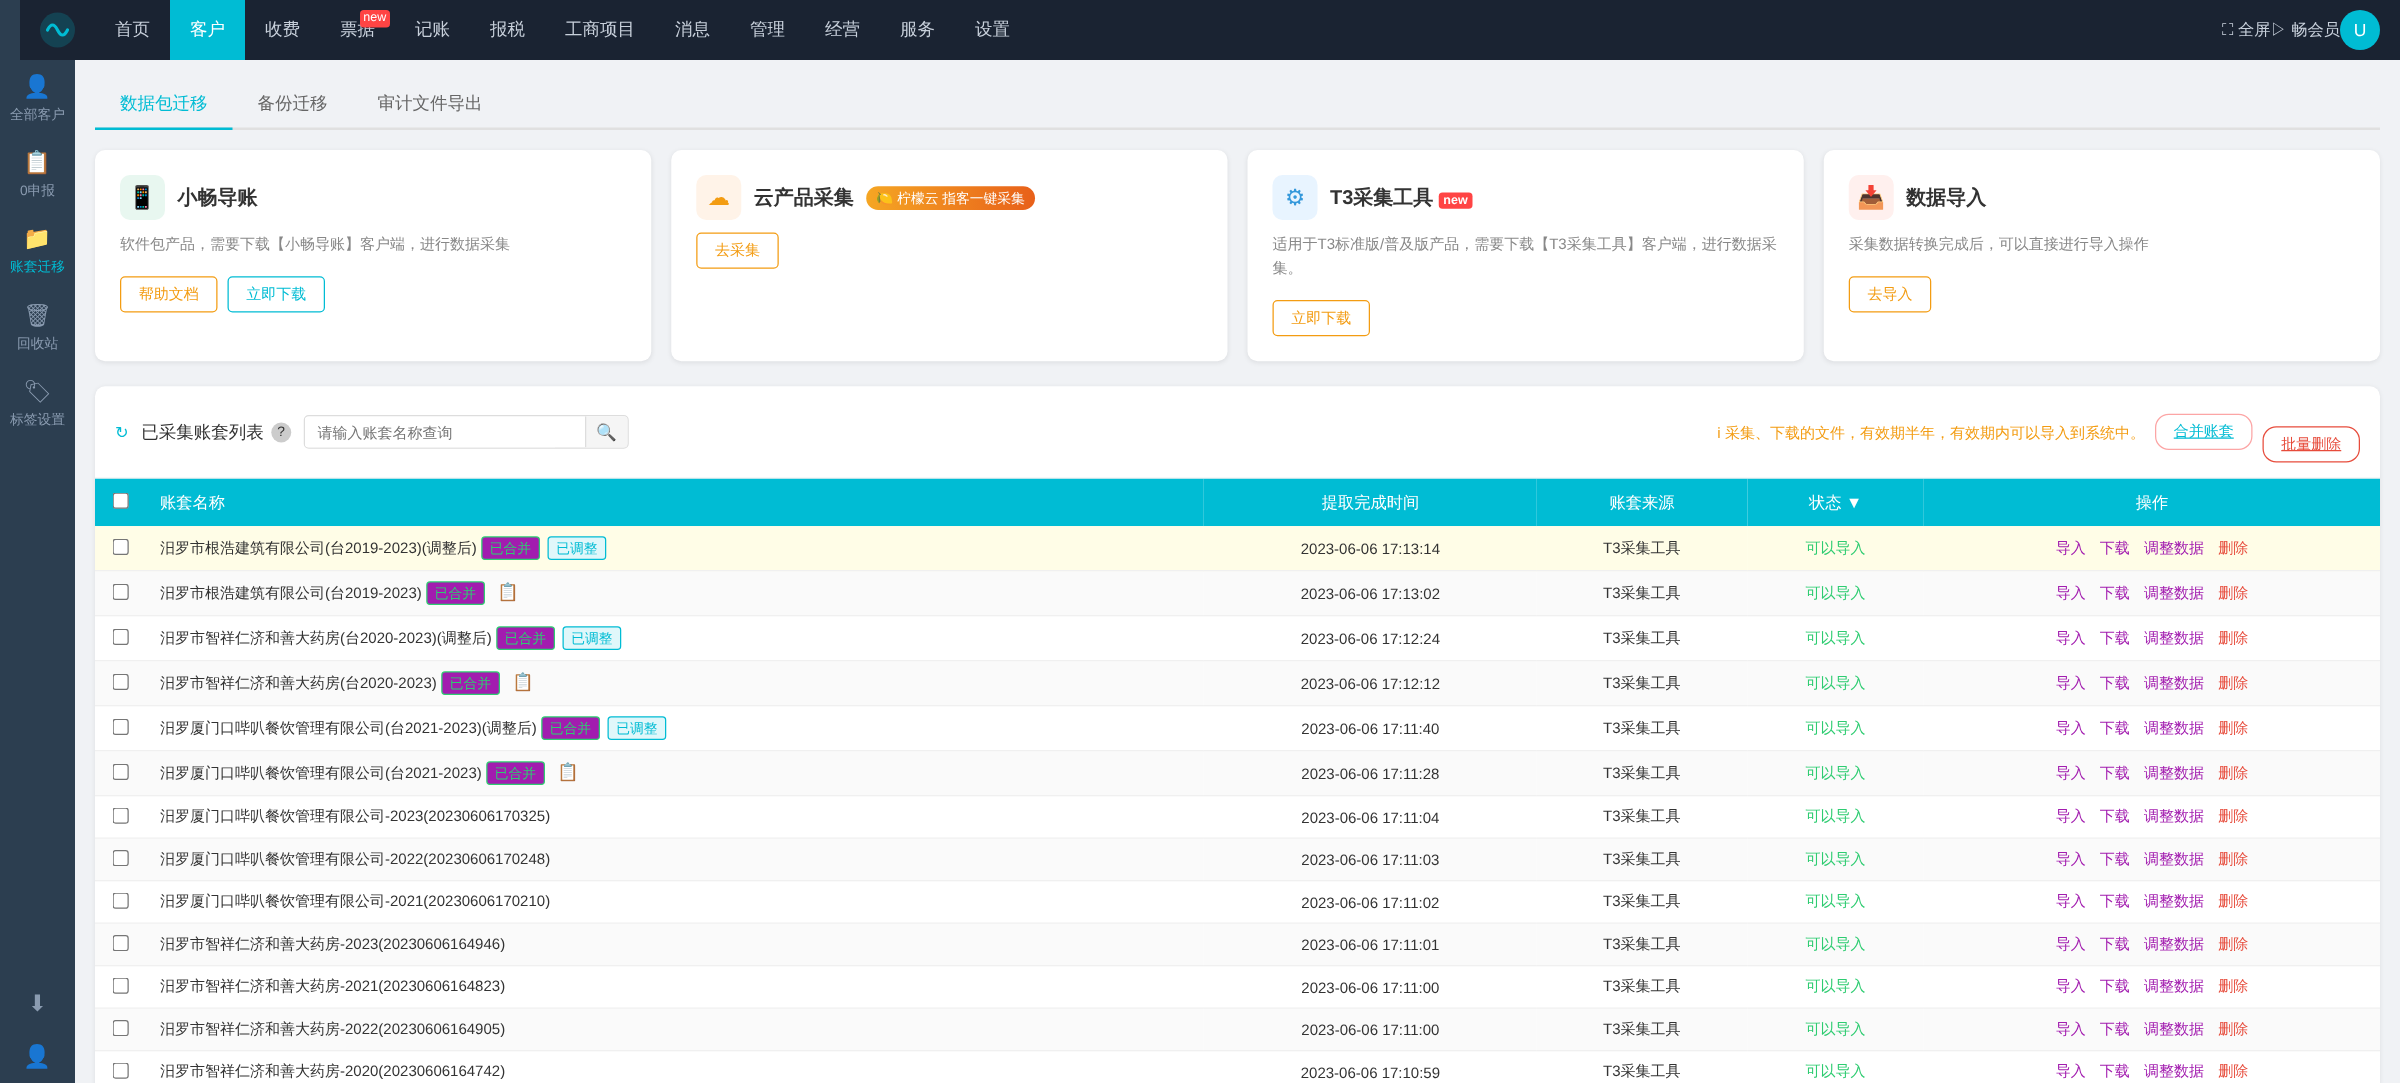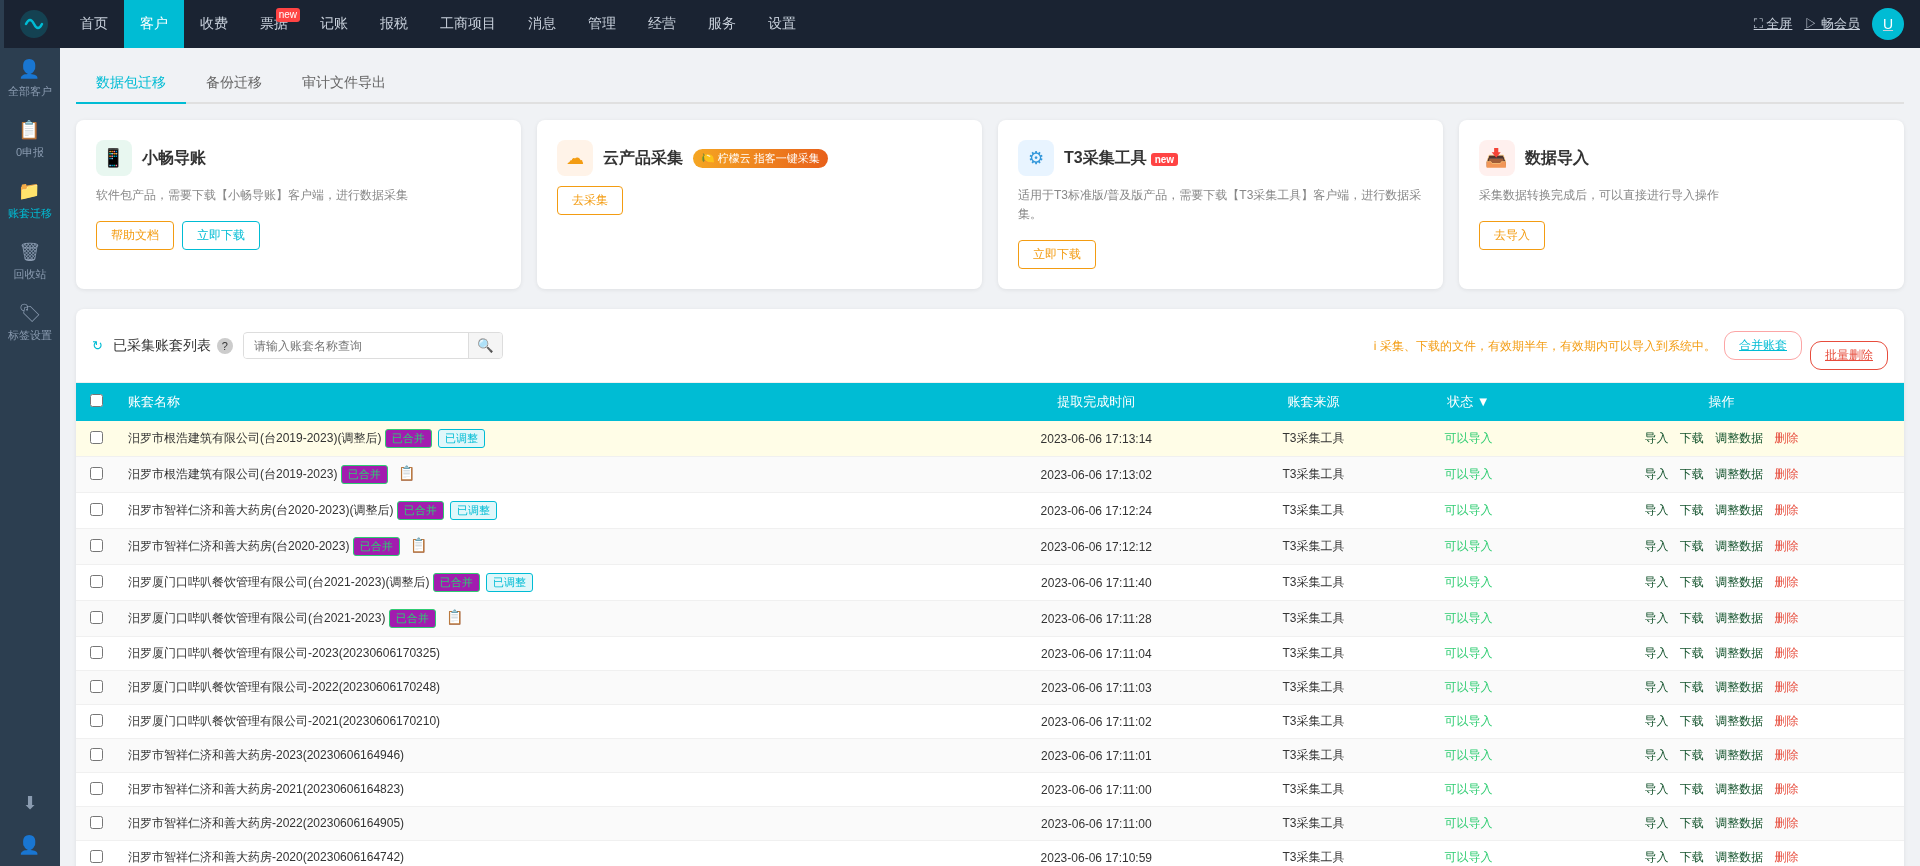--- a/index.html
+++ b/index.html
@@ -1,41 +1,41 @@
 <!DOCTYPE html>
 <html><head>
   <meta charset="utf-8">
   <style>
     * { box-sizing: border-box; margin: 0; padding: 0; font-family: 'Microsoft YaHei', Arial, sans-serif; }
     body { background: #f0f2f5; display: flex; height: 866px; overflow: hidden; font-size: 13px; }
 
     
     .top-nav {
-      position: fixed; top: 0; left: 4px; right: 0; height: 48px;
+      position: fixed; top: 0; left: 16px; right: 0; height: 48px;
       background: #1a2332; display: flex; align-items: center; z-index: 100;
     }
     .top-nav-logo {
       width: 60px; height: 48px; display: flex; align-items: center; justify-content: center;
       background: #1a2332;
     }
     .top-nav-logo svg { width: 32px; height: 32px; }
     .top-nav-items { display: flex; align-items: center; flex: 1; height: 100%; }
     .nav-item {
       padding: 0 16px; height: 48px; display: flex; align-items: center;
       color: #c8d0db; cursor: pointer; font-size: 14px; position: relative;
     }
     .nav-item.active { background: #00bcd4; color: #fff; }
     .nav-item .new-badge {
       position: absolute; top: 8px; right: 4px;
       background: #ff4444; color: #fff; font-size: 10px;
       padding: 1px 3px; border-radius: 3px; line-height: 1.2;
     }
     .top-nav-right {
-      display: flex; align-items: center; gap: 12px; padding-right: 16px;
-      color: #c8d0db; font-size: 13px; text-decoration: underline;
+      display: flex; align-items: center; padding-right: 16px;
+      color: #c8d0db; font-size: 13px;
     }
     .top-nav-right span { cursor: pointer; }
     .avatar-circle {
       width: 32px; height: 32px; border-radius: 50%; background: #00bcd4;
       display: flex; align-items: center; justify-content: center; color: #fff; font-size: 14px; cursor: pointer;
     }
 
     
     .sidebar {
       width: 60px; background: #2c3e50; display: flex; flex-direction: column;
@@ -124,21 +124,21 @@
     }
     .data-table td:nth-child(2) { text-align: left; }
     .data-table tr:nth-child(even) { background: #fafafa; }
     .data-table tr:first-child td { background: #fffde7; }
     .tag {
       display: inline-block; padding: 1px 6px; border-radius: 3px;
       font-size: 11px; margin-right: 3px;
     }
     .tag.green { background: #a21caf; color: #2ecc71; border: 1px solid #2ecc71; }
     .tag.teal { background: #e0f7fa; color: #00bcd4; border: 1px solid #00bcd4; }
-    .action-btn { color: #14532d; cursor: pointer; padding: 0 4px; font-size: 12px; }
+    .action-btn { color: #a21caf; cursor: pointer; padding: 0 4px; font-size: 12px; }
     .action-btn.del { color: #e74c3c; }
     .status-ok { color: #2ecc71; font-size: 12px; }
     .icon-small { font-size: 14px; color: #888; margin-left: 4px; cursor: pointer; }
   </style>
 </head>
 <body>
 
 <div class="top-nav">
   <div class="top-nav-logo">
     <svg viewBox="0 0 32 32" fill="none">

